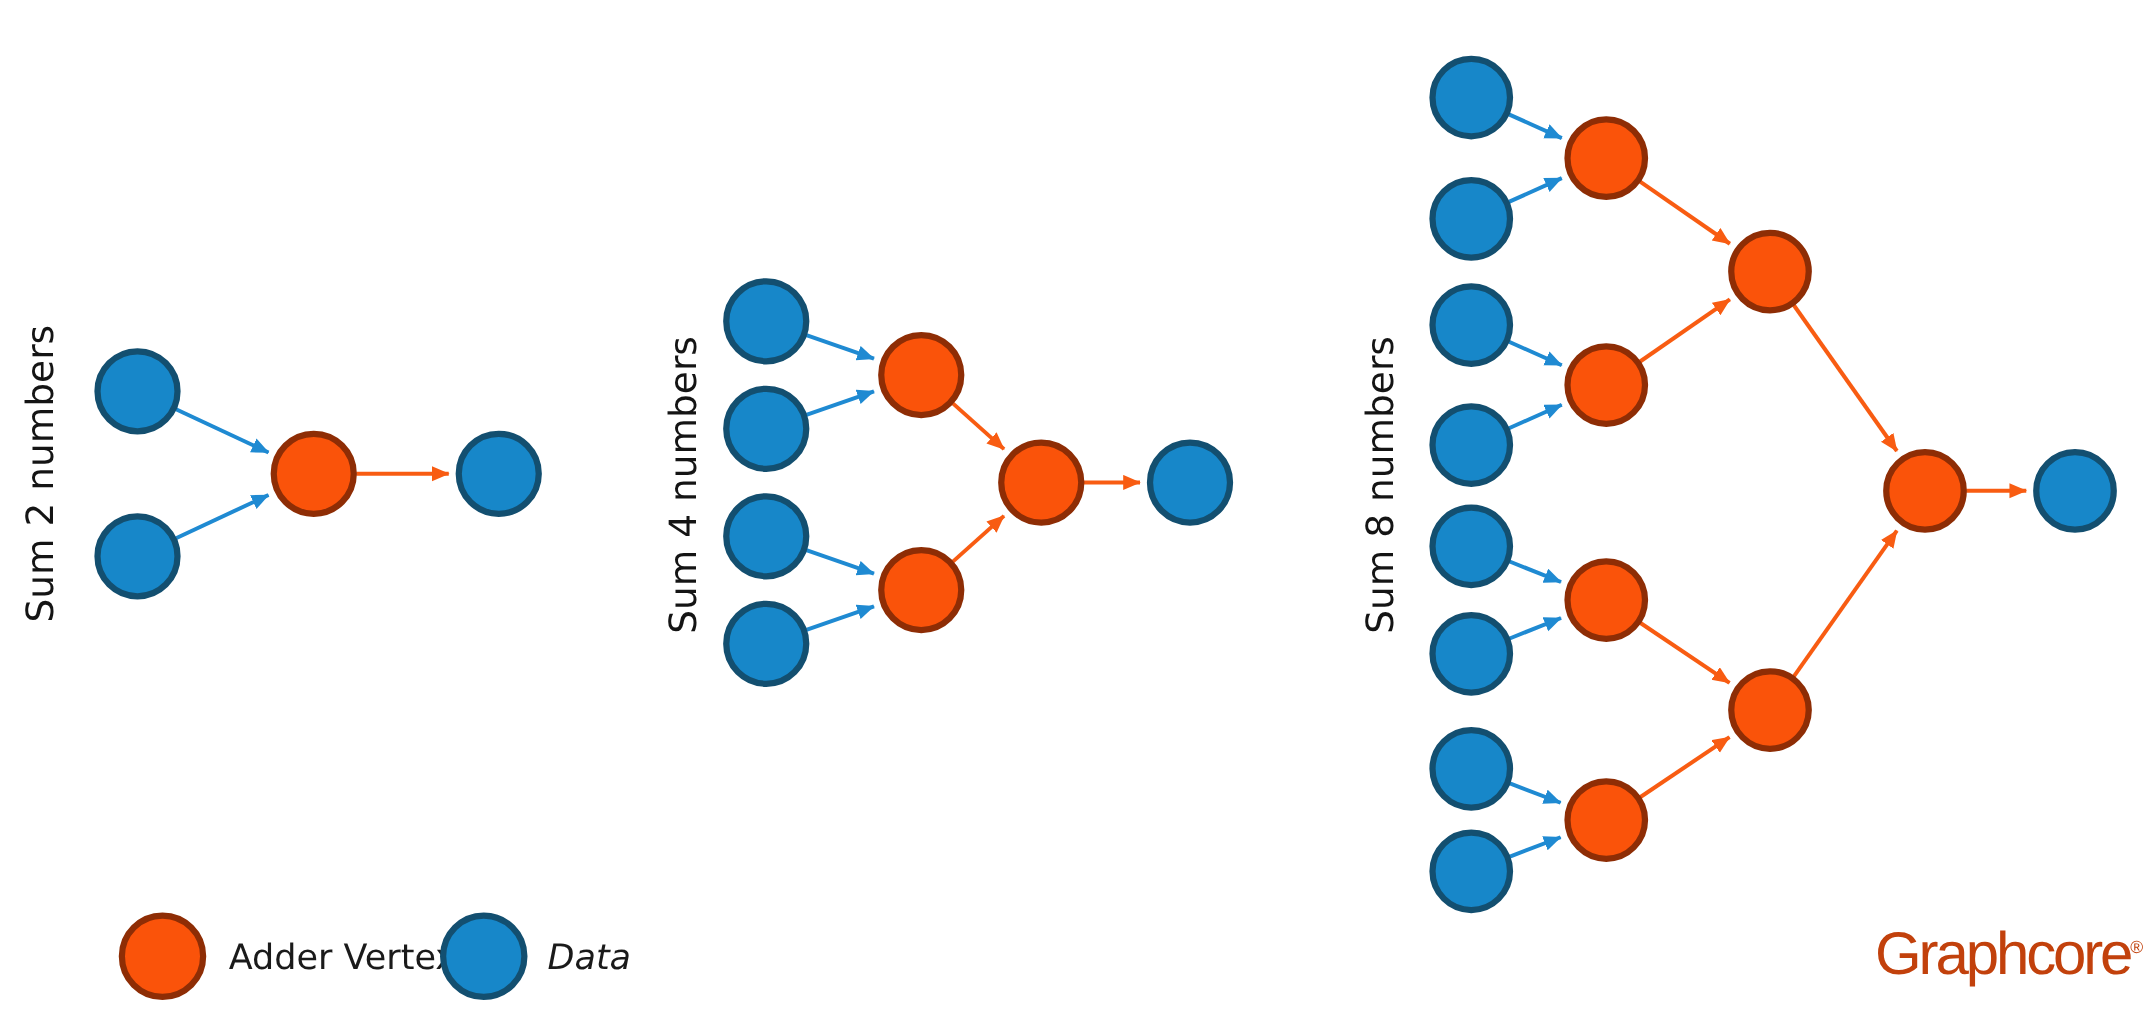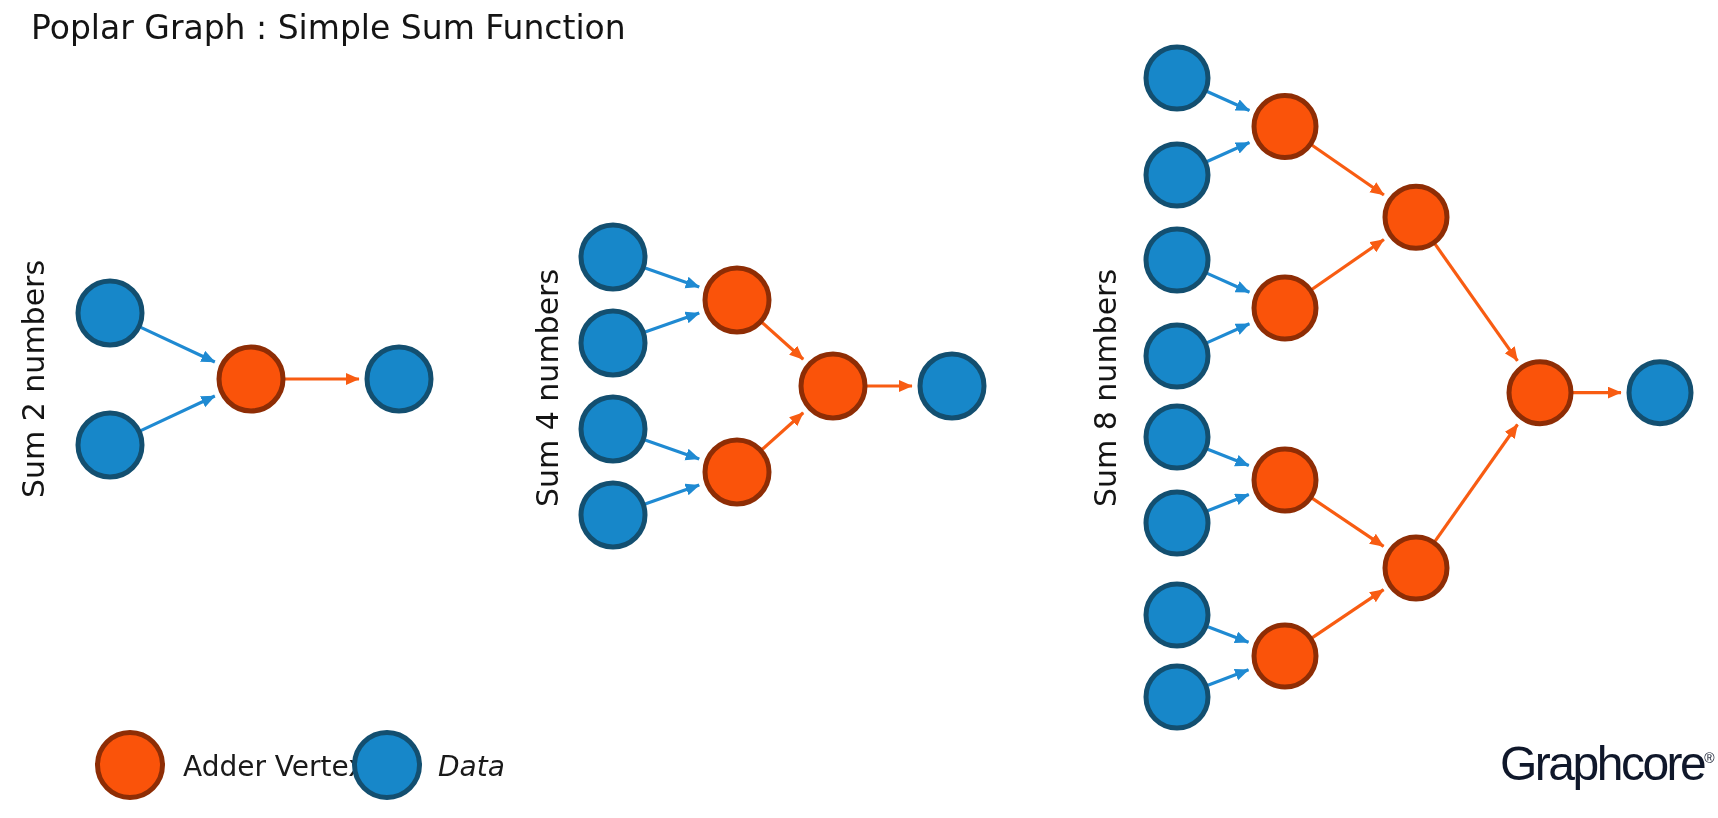--- a/index.html
+++ b/index.html
@@ -40,36 +40,35 @@
     color:#1a1a1a;
     transform:translateY(-50%);
     white-space:nowrap;
   }
   .logo{
     position:absolute;
     left:1500px;top:736px;
     font-family:"Liberation Sans","DejaVu Sans",sans-serif;
     font-size:48px;
     letter-spacing:-2.5px;
-    color:#0f172a;
+    color:#c2410c;
     white-space:nowrap;
   }
   .logo sup{
     font-size:14px;
     letter-spacing:0;
     vertical-align:super;
     line-height:0;
   }
 </style>
 </head>
 <body>
 
 <div class="stage">
 
-  <div class="title">Poplar Graph : Simple Sum Function</div>
 
   <svg id="graph-canvas" width="1718" height="818" viewBox="0 0 1718 818">
       <defs>
         <marker id="ah-data" markerWidth="5" markerHeight="4.2" refX="4.2" refY="1.9" orient="auto" markerUnits="strokeWidth">
           <path d="M0,0 L4.4,1.9 L0,3.8 Z" fill="#1f8ad2"></path>
         </marker>
         <marker id="ah-adder" markerWidth="5" markerHeight="4.2" refX="4.2" refY="1.9" orient="auto" markerUnits="strokeWidth">
           <path d="M0,0 L4.4,1.9 L0,3.8 Z" fill="#f85c12"></path>
         </marker>
       </defs>

